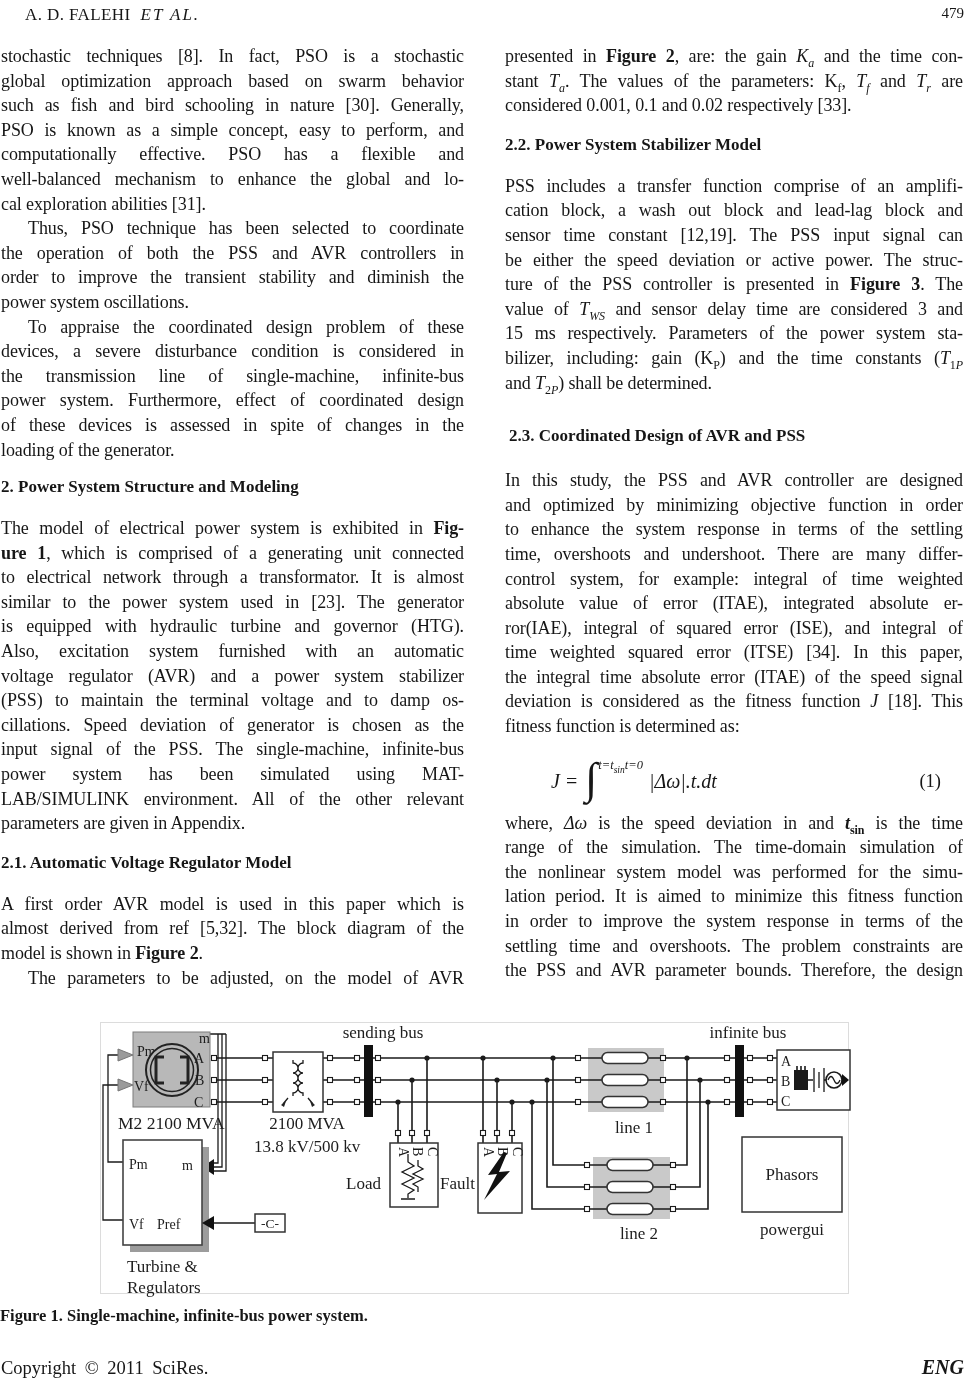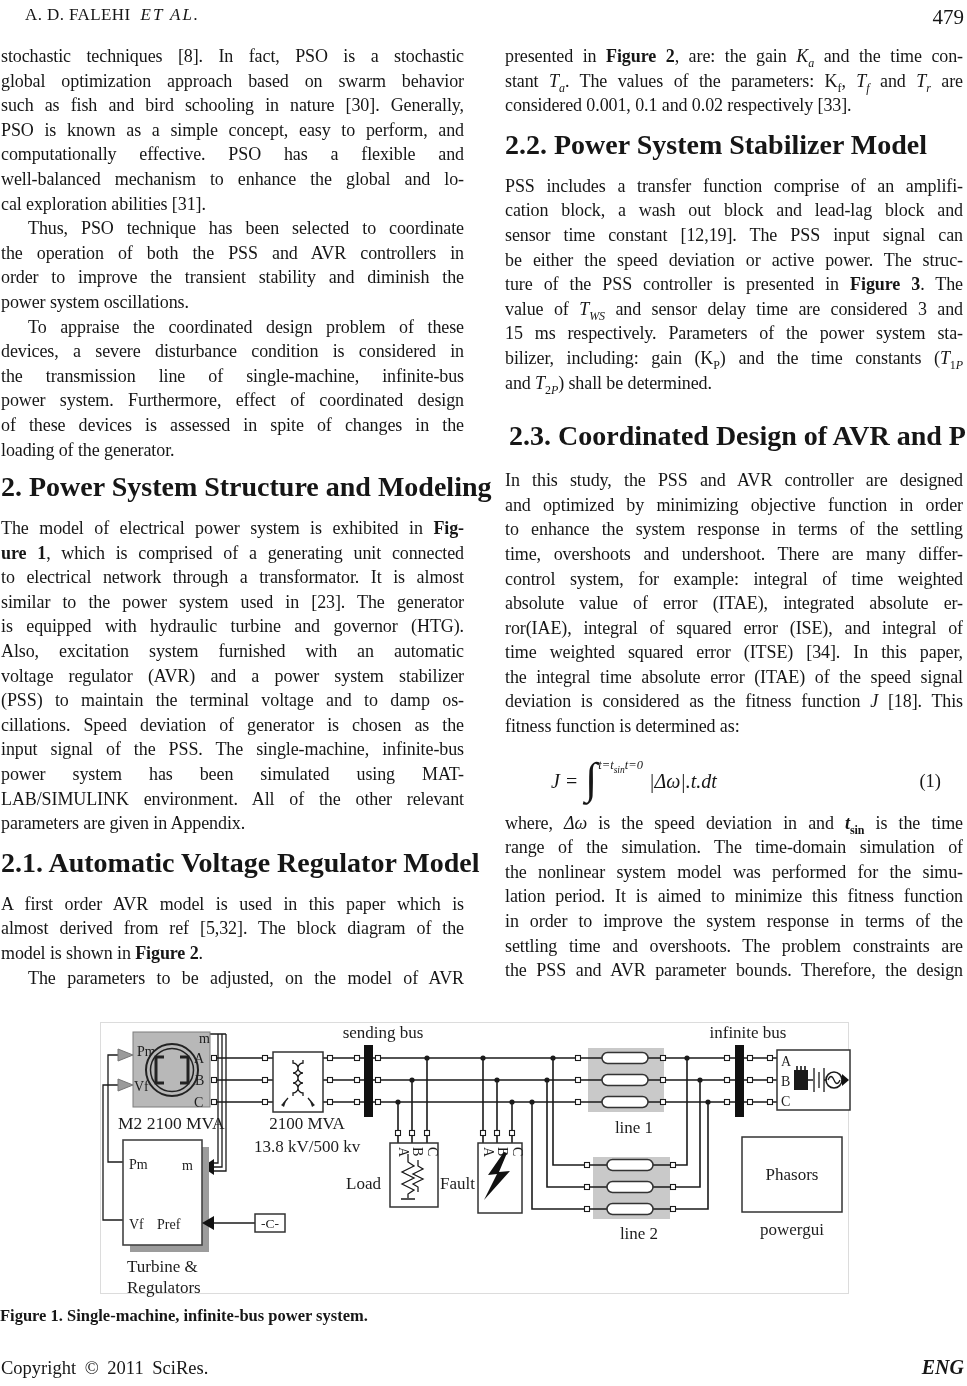--- a/index.html
+++ b/index.html
@@ -4,32 +4,32 @@
 <style>
   html,body{margin:0;padding:0;}
   body{width:967px;height:1386px;background:#ffffff;position:relative;
        font-family:"Liberation Serif",serif;color:#161616;overflow:hidden;}
   .page{position:absolute;inset:0;}
 
   
   .hdr-center{position:absolute;top:5px;left:0;width:100%;text-align:left;
               font-size:17px;letter-spacing:.4px;padding-left:25px;}
   .hdr-center .etal{font-style:italic;margin-left:10px;letter-spacing:2px;}
-  .hdr-page{position:absolute;top:5px;right:3px;font-size:21px;}
+  .hdr-page{position:absolute;top:5px;right:3px;font-size:15px;}
 
   
   .col{position:absolute;top:44px;}
   .col-left{left:1px;width:463px;}
   .col-right{left:505px;width:458px;}
   .line{font-size:18px;line-height:24.6px;height:24.6px;letter-spacing:-0.1px;
         white-space:normal;overflow:visible;}
   .line.j{text-align:justify;text-align-last:justify;}
   .line.indent{text-indent:27px;}
   sub{font-size:12px;}
-  .heading{font-weight:bold;font-size:28px;line-height:30px;white-space:nowrap;}
+  .heading{font-weight:bold;font-size:17px;line-height:30px;white-space:nowrap;}
   .col-left .b3{margin:10px 0 14px;font-family:Liberation Serif, serif;}
   .col-left .b5{margin:12px 0 14px;}
   .col-right .b1{margin:12px 0 14px;}
   .col-right .b3{margin:26px 4px 17px;}
   .col-right .b5{margin-top:14px;height:58px;}
 
   
   .equation{display:flex;align-items:center;padding-left:46px;}
   .eq-main{display:inline-flex;align-items:center;font-size:20px;}
   .eq-var{font-style:italic;}

